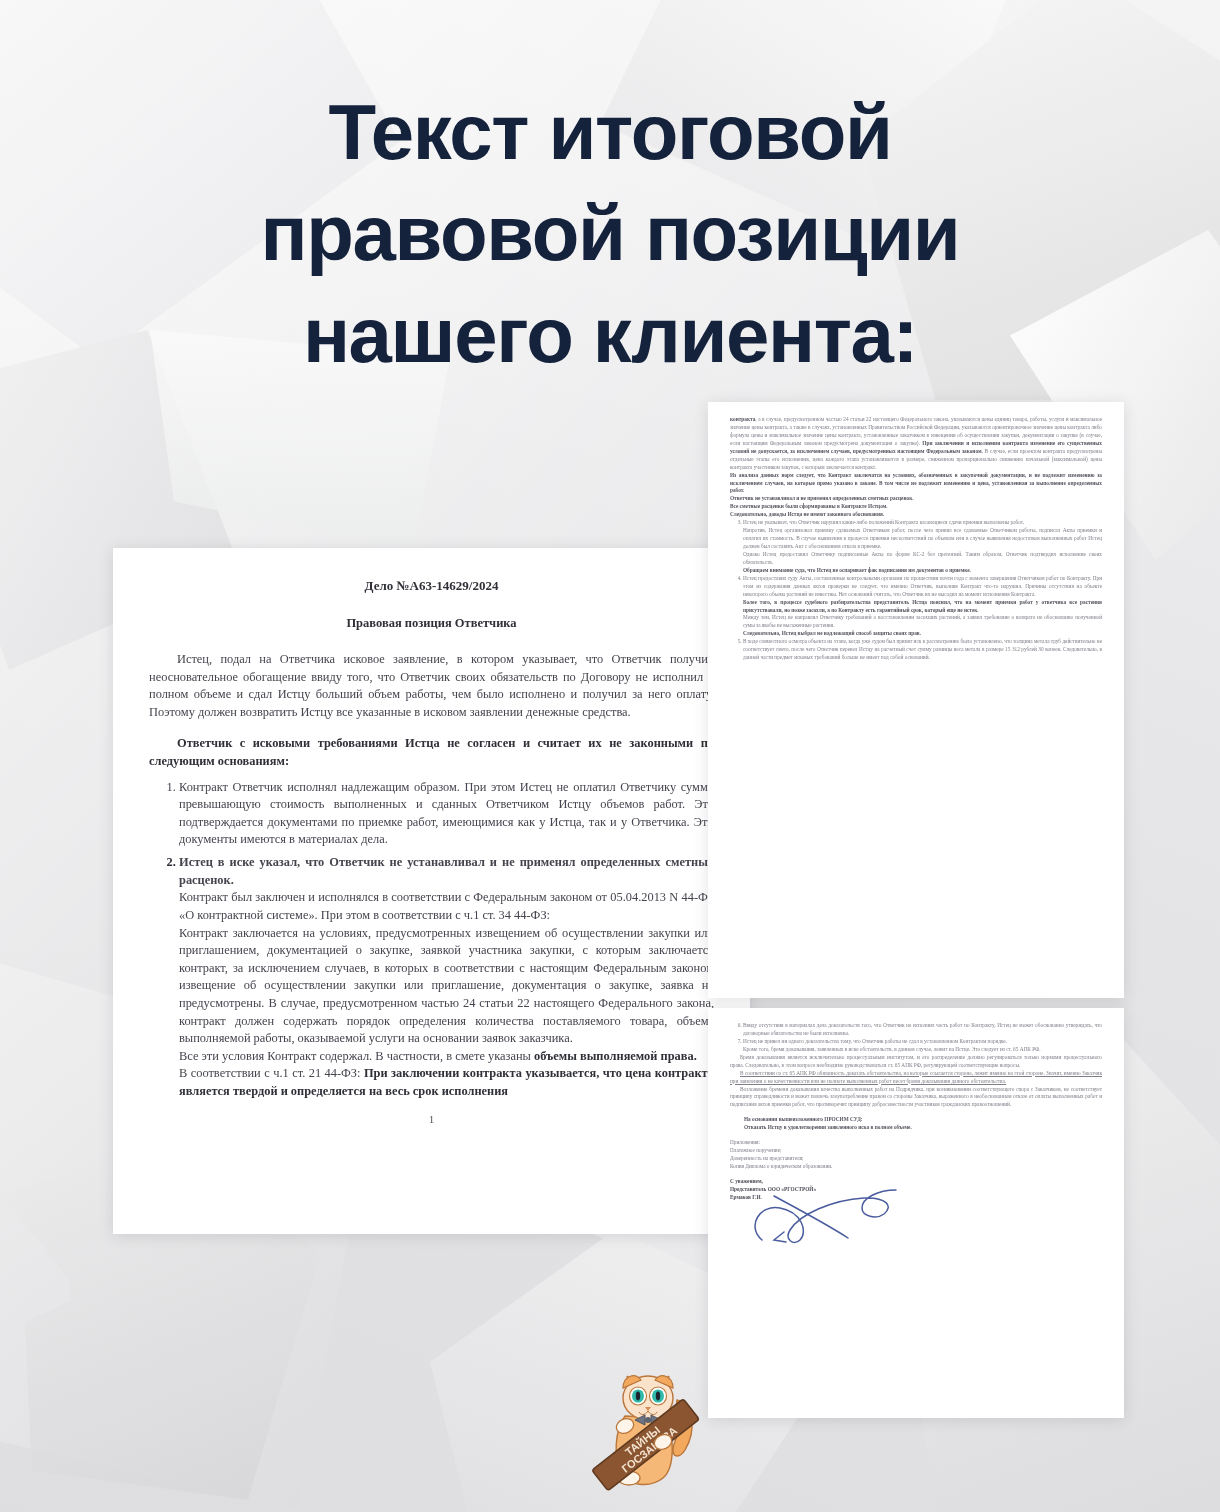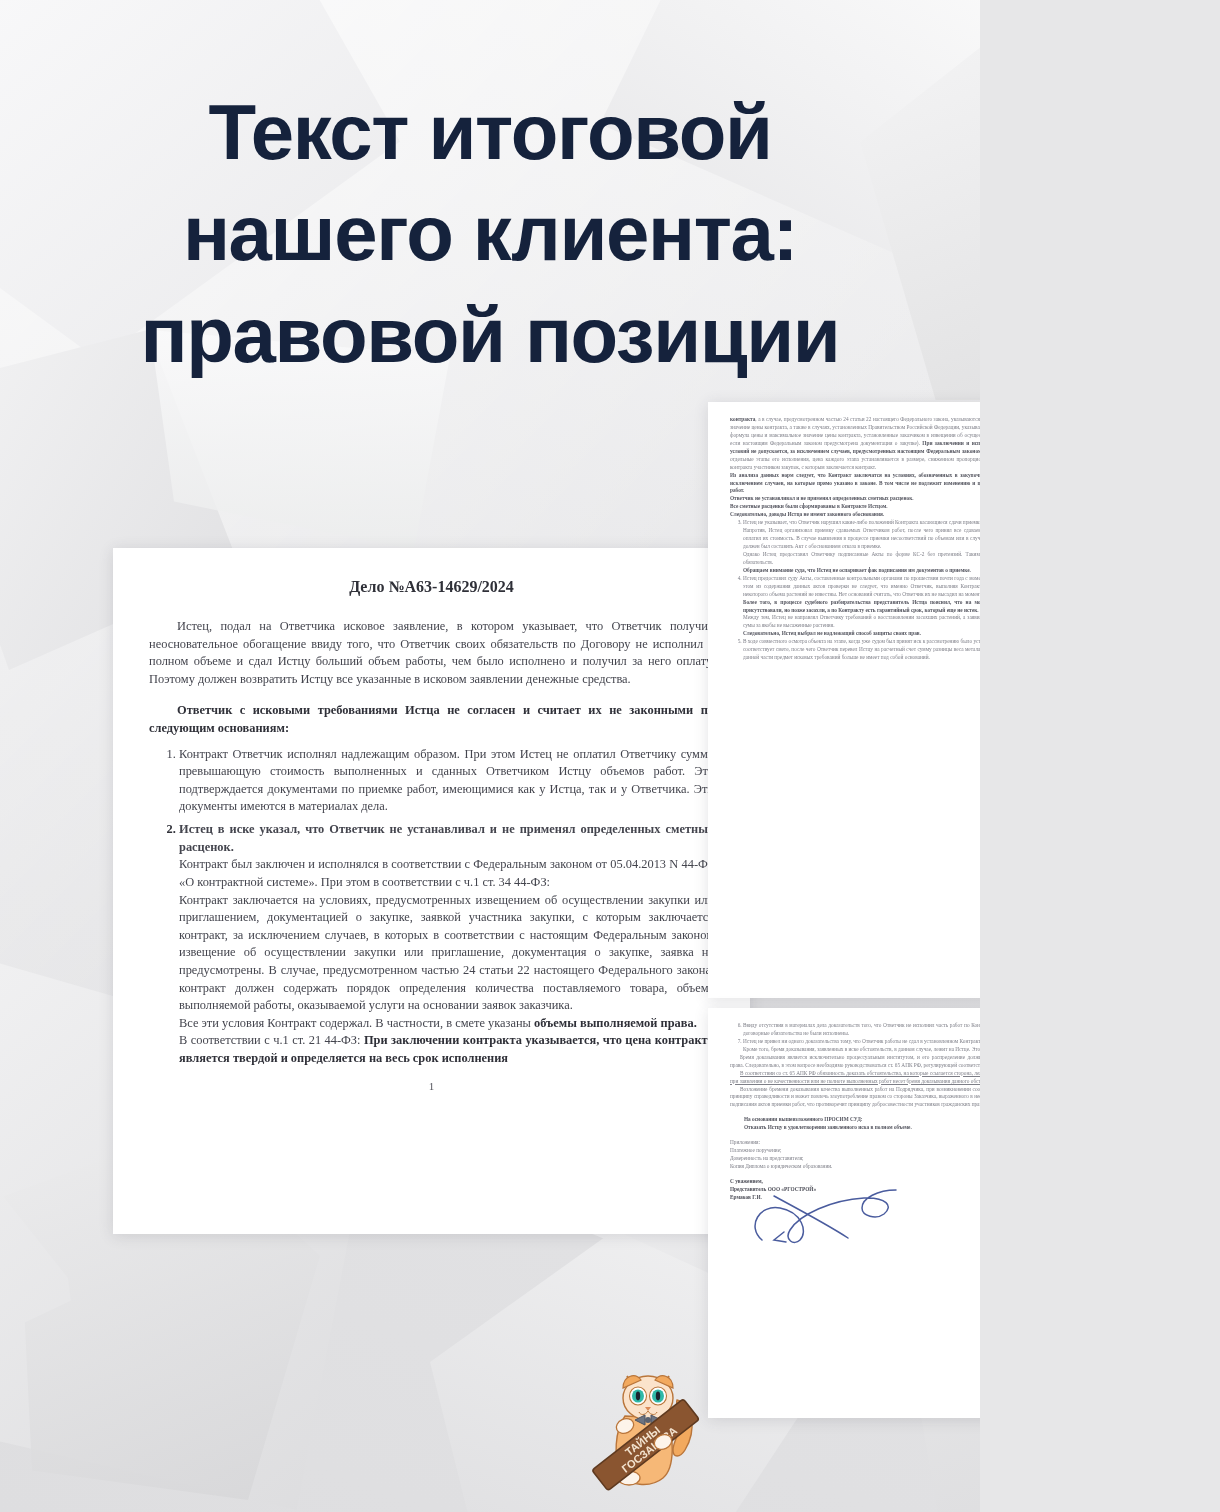--- a/index.html
+++ b/index.html
@@ -3,21 +3,21 @@
 <meta charset="utf-8">
 <title>Текст итоговой правовой позиции нашего клиента</title>
 <style>
   html, body {
     margin: 0;
     padding: 0;
     background: #e7e7e8;
   }
   .page {
     position: relative;
-    width: 980px;
+    width: 1220px;
     height: 1512px;
     overflow: hidden;
     background:
       linear-gradient(135deg, rgba(255,255,255,0.85) 0%, rgba(255,255,255,0) 55%),
       linear-gradient(200deg, #f2f2f3 0%, #e4e4e6 48%, #dedee0 100%);
     font-family: "Liberation Sans", sans-serif;
   }
 
   
   .bg-shapes { position:absolute; inset:0; overflow:hidden; pointer-events:none; }
@@ -114,21 +114,21 @@
   }
   .doc-main   { left:113px; top:548px;  width:565px; height:650px; padding:26px 36px 10px; }
   .doc-two    { left:708px; top:402px;  width:372px; height:576px; padding:14px 22px 6px; }
   .doc-three  { left:708px; top:1008px; width:372px; height:390px; padding:14px 22px 6px; }
 
   
   .doc-main .case-no {
     text-align:center;
     font-family:"Liberation Serif", serif;
     font-weight:bold;
-    font-size:16px;
+    font-size:13px;
     color:#2f3038;
     margin:4px 0 22px;
   }
   .doc-main .doc-head {
     text-align:center;
     font-family:"Liberation Serif", serif;
     font-weight:bold;
     font-size:12.5px;
     color:#2f3038;
     margin:0 0 20px;
@@ -211,26 +211,27 @@
     <div class="sh poly-k"></div>
     <div class="sh poly-f"></div>
     <div class="sh poly-g"></div>
     <div class="sh poly-j"></div>
     <div class="sh poly-h"></div>
     <div class="sh poly-i"></div>
   </div>
 
   <div class="title-block">
     <span class="title-line">Текст итоговой</span>
+    <span class="title-line">правовой позиции</span>
     <span class="title-line">нашего клиента:</span>
-    <span class="title-line">правовой позиции</span>
   </div>
 
   <div class="doc doc-main">
     <div class="case-no">Дело №А63-14629/2024</div>
+    <div class="doc-head">Правовая позиция Ответчика</div>
 
     <p class="ind">Истец, подал на Ответчика исковое заявление, в котором указывает, что Ответчик получил неосновательное обогащение ввиду того, что Ответчик своих обязательств по Договору не исполнил в полном объеме и сдал Истцу больший объем работы, чем было исполнено и получил за него оплату.  Поэтому должен возвратить Истцу все указанные в исковом заявлении денежные средства.</p>
 
     <p class="ind b" style="margin-top:14px;">Ответчик с исковыми требованиями Истца не согласен и считает их не законными по следующим основаниям:</p>
 
     <ol>
       <li>
           <p>Контракт Ответчик исполнял надлежащим образом. При этом Истец не оплатил Ответчику сумму превышающую стоимость выполненных и сданных Ответчиком Истцу объемов работ. Это подтверждается документами по приемке работ, имеющимися как у Истца, так и у Ответчика. Эти документы имеются в материалах дела.</p>
         </li>
       <li class="bold-item">

